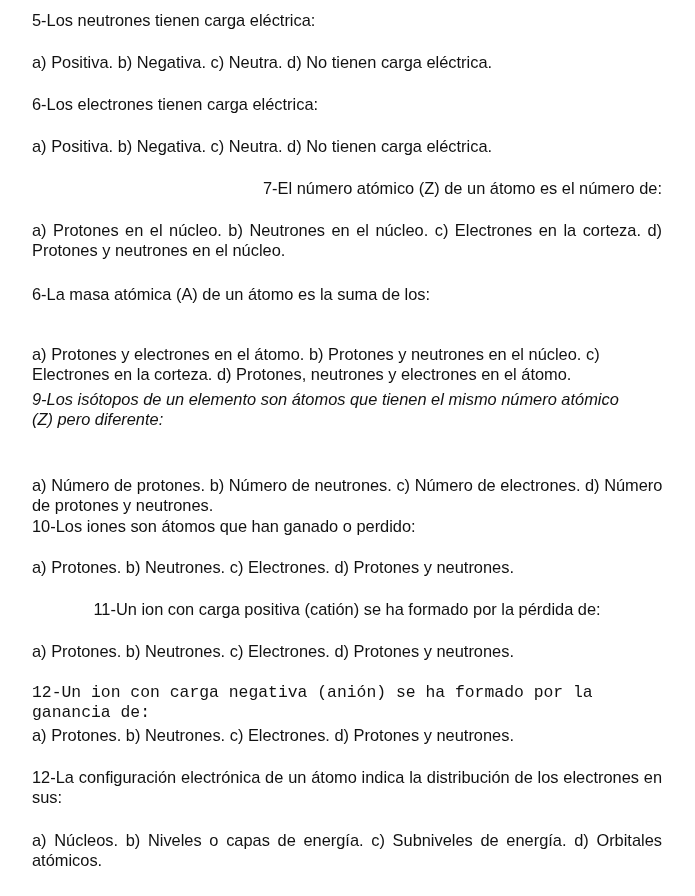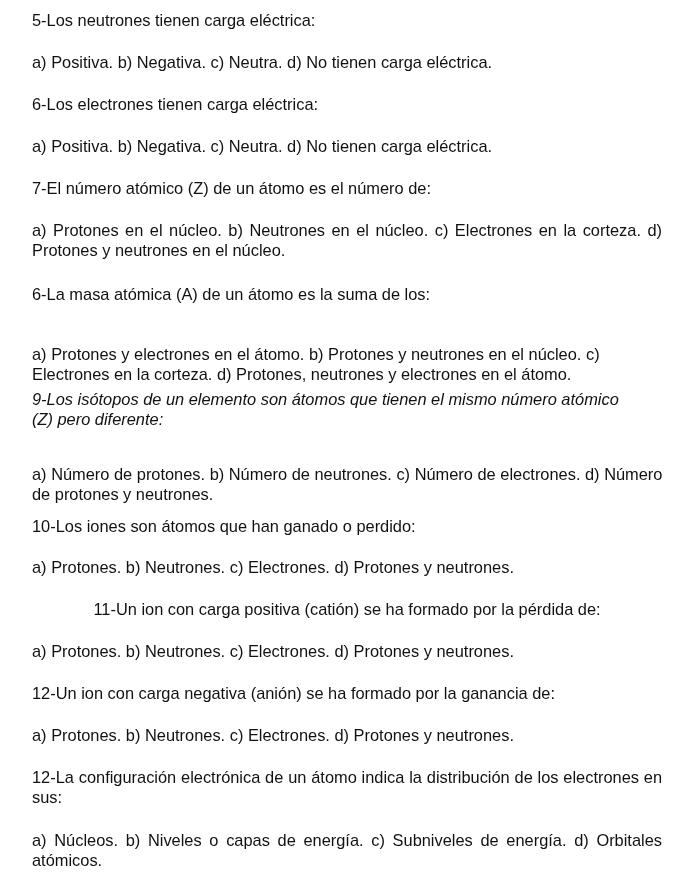--- a/index.html
+++ b/index.html
@@ -22,33 +22,33 @@
 </head>
 <body>
 
 <div class="page">
   <p class="para" style="top:10px;">5-Los neutrones tienen carga eléctrica:</p>
   <p class="para" style="top:52px;">a) Positiva. b) Negativa. c) Neutra. d) No tienen carga eléctrica.</p>
 
   <p class="para" style="top:94px;">6-Los electrones tienen carga eléctrica:</p>
   <p class="para" style="top:136px;">a) Positiva. b) Negativa. c) Neutra. d) No tienen carga eléctrica.</p>
 
-  <p class="para" style="top:178px;">7-El número atómico (Z) de un átomo es el número de:</p>
+  <p class="para" style="top:178px;text-align:right;">7-El número atómico (Z) de un átomo es el número de:</p>
   <p class="para justify" style="top:220px; width:630px;">a) Protones en el núcleo. b) Neutrones en el núcleo. c) Electrones en la corteza. d) Protones y neutrones en el núcleo.</p>
 
   <p class="para" style="top:284px;">6-La masa atómica (A) de un átomo es la suma de los:</p>
   <p class="para" style="top:344px; width:640px;">a) Protones y electrones en el átomo. b) Protones y neutrones en el núcleo. c) Electrones en la corteza. d) Protones, neutrones y electrones en el átomo.</p>
 
   <p class="para" style="top:389px; width:600px;font-style:italic;">9-Los isótopos de un elemento son átomos que tienen el mismo número atómico (Z) pero diferente:</p>
-  <p class="para" style="top:464px; width:640px;">a) Número de protones. b) Número de neutrones. c) Número de electrones. d) Número de protones y neutrones.</p>
+  <p class="para" style="top:475px; width:640px;">a) Número de protones. b) Número de neutrones. c) Número de electrones. d) Número de protones y neutrones.</p>
 
   <p class="para" style="top:516px;">10-Los iones son átomos que han ganado o perdido:</p>
   <p class="para" style="top:557px;">a) Protones. b) Neutrones. c) Electrones. d) Protones y neutrones.</p>
 
   <p class="para" style="top:599px;text-align:center;">11-Un ion con carga positiva (catión) se ha formado por la pérdida de:</p>
   <p class="para" style="top:641px;">a) Protones. b) Neutrones. c) Electrones. d) Protones y neutrones.</p>
 
-  <p class="para" style="top:683px;">12-Un ion con carga negativa (anión) se ha formado por la ganancia de:</p>
+  <p class="para" style="top:683px;font-family:Liberation Mono, monospace;">12-Un ion con carga negativa (anión) se ha formado por la ganancia de:</p>
   <p class="para" style="top:725px;">a) Protones. b) Neutrones. c) Electrones. d) Protones y neutrones.</p>
 
   <p class="para justify" style="top:767px;">12-La configuración electrónica de un átomo indica la distribución de los electrones en sus:</p>
   <p class="para justify" style="top:830px;">a) Núcleos. b) Niveles o capas de energía. c) Subniveles de energía. d) Orbitales atómicos.</p>
 </div>
 
 </body></html>

